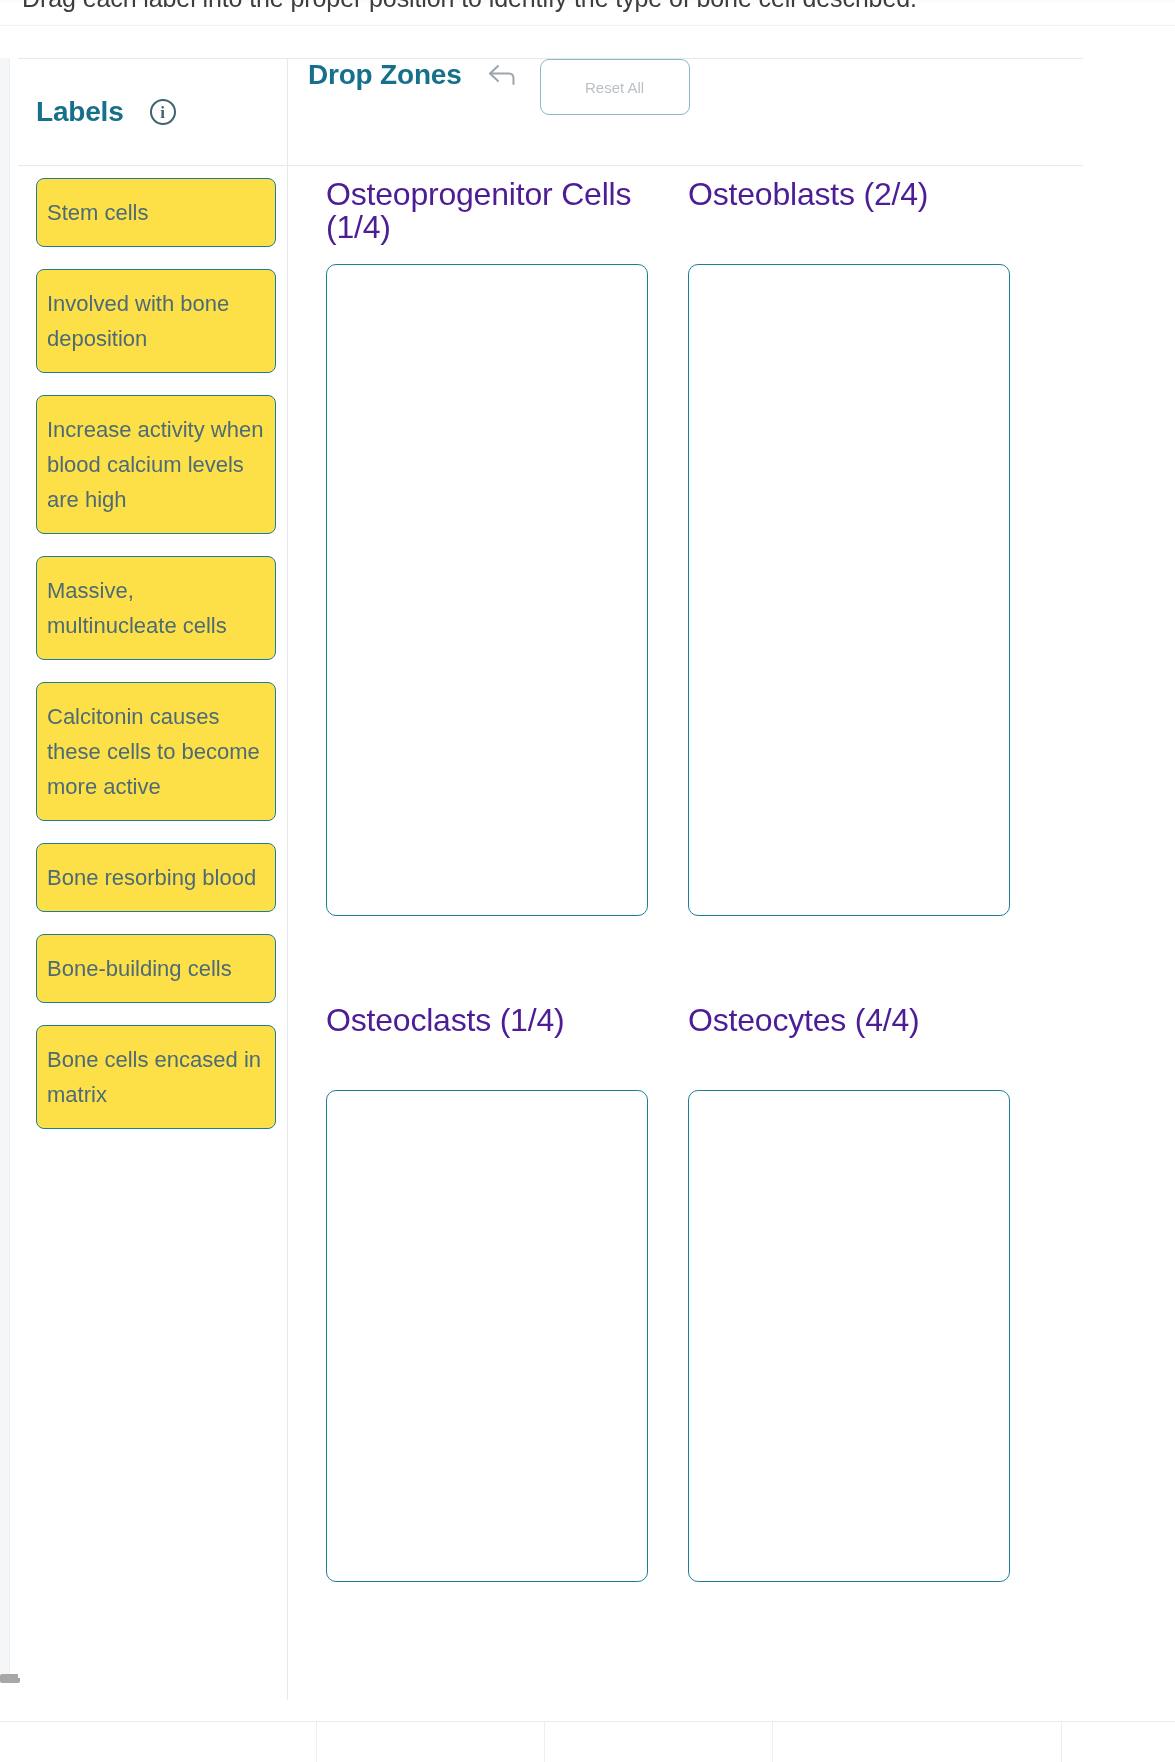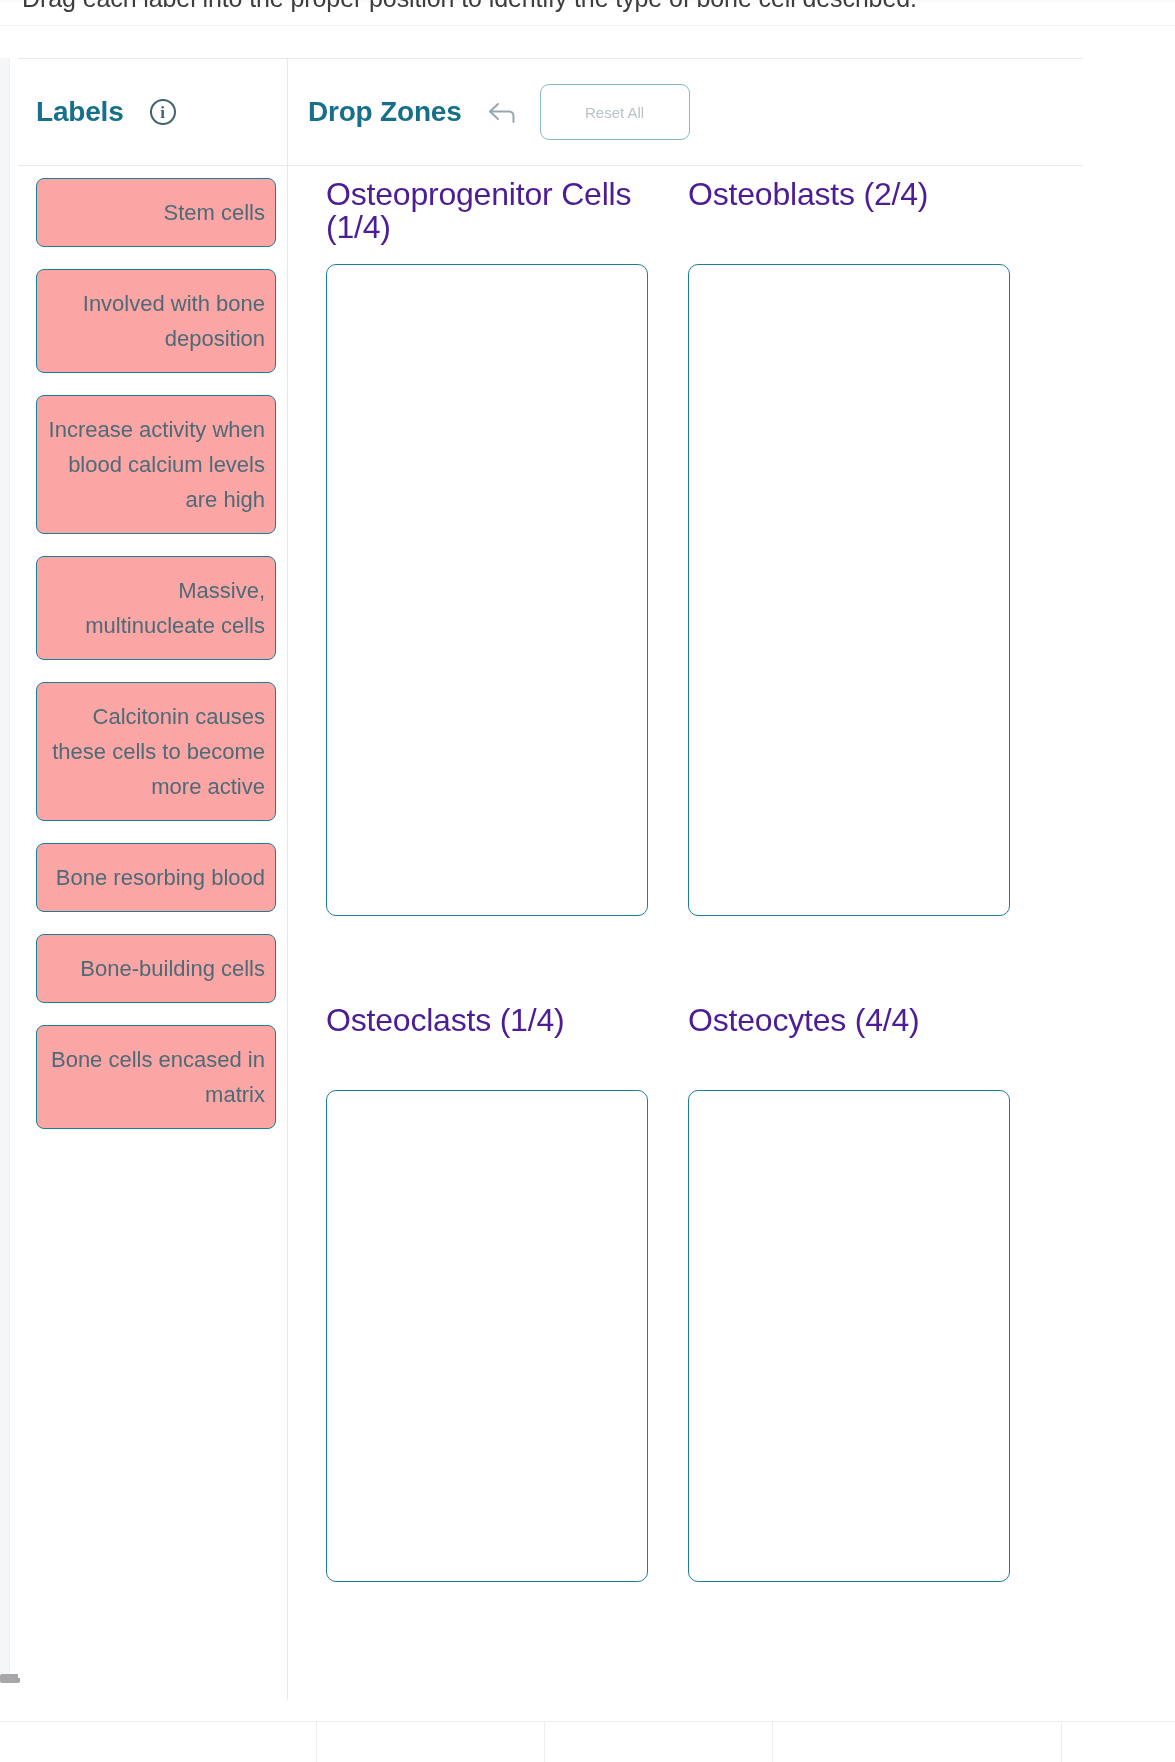--- a/index.html
+++ b/index.html
@@ -61,21 +61,21 @@
     display: flex;
     align-items: center;
     padding-left: 18px;
     border-right: 1px solid #e6eaec;
     gap: 26px;
   }
 
   .header-right {
     flex: 1;
     display: flex;
-    align-items: center;
+    align-items: flex-start;
     padding-left: 20px;
     gap: 22px;
   }
 
   .panel-title {
     font-size: 28px;
     font-weight: bold;
     color: #17708a;
     letter-spacing: -0.2px;
   }
@@ -133,25 +133,25 @@
     position: relative;
     width: 270px;
     border-right: 1px solid #e6eaec;
     padding: 12px 14px 0 18px;
   }
 
   .label-chip {
     width: 240px;
     border: 1.6px solid #1b7f96;
     border-radius: 8px;
-    background: #fca5a5;
+    background: #fde047;
     color: #4d6b77;
     font-size: 22px;
     line-height: 35px;
-    text-align: right;
+    text-align: left;
     padding: 16px 10px;
     margin-bottom: 22px;
     cursor: grab;
   }
 
   .dropzones-column {
     position: relative;
     flex: 1;
     padding: 12px 20px 0 38px;
   }

